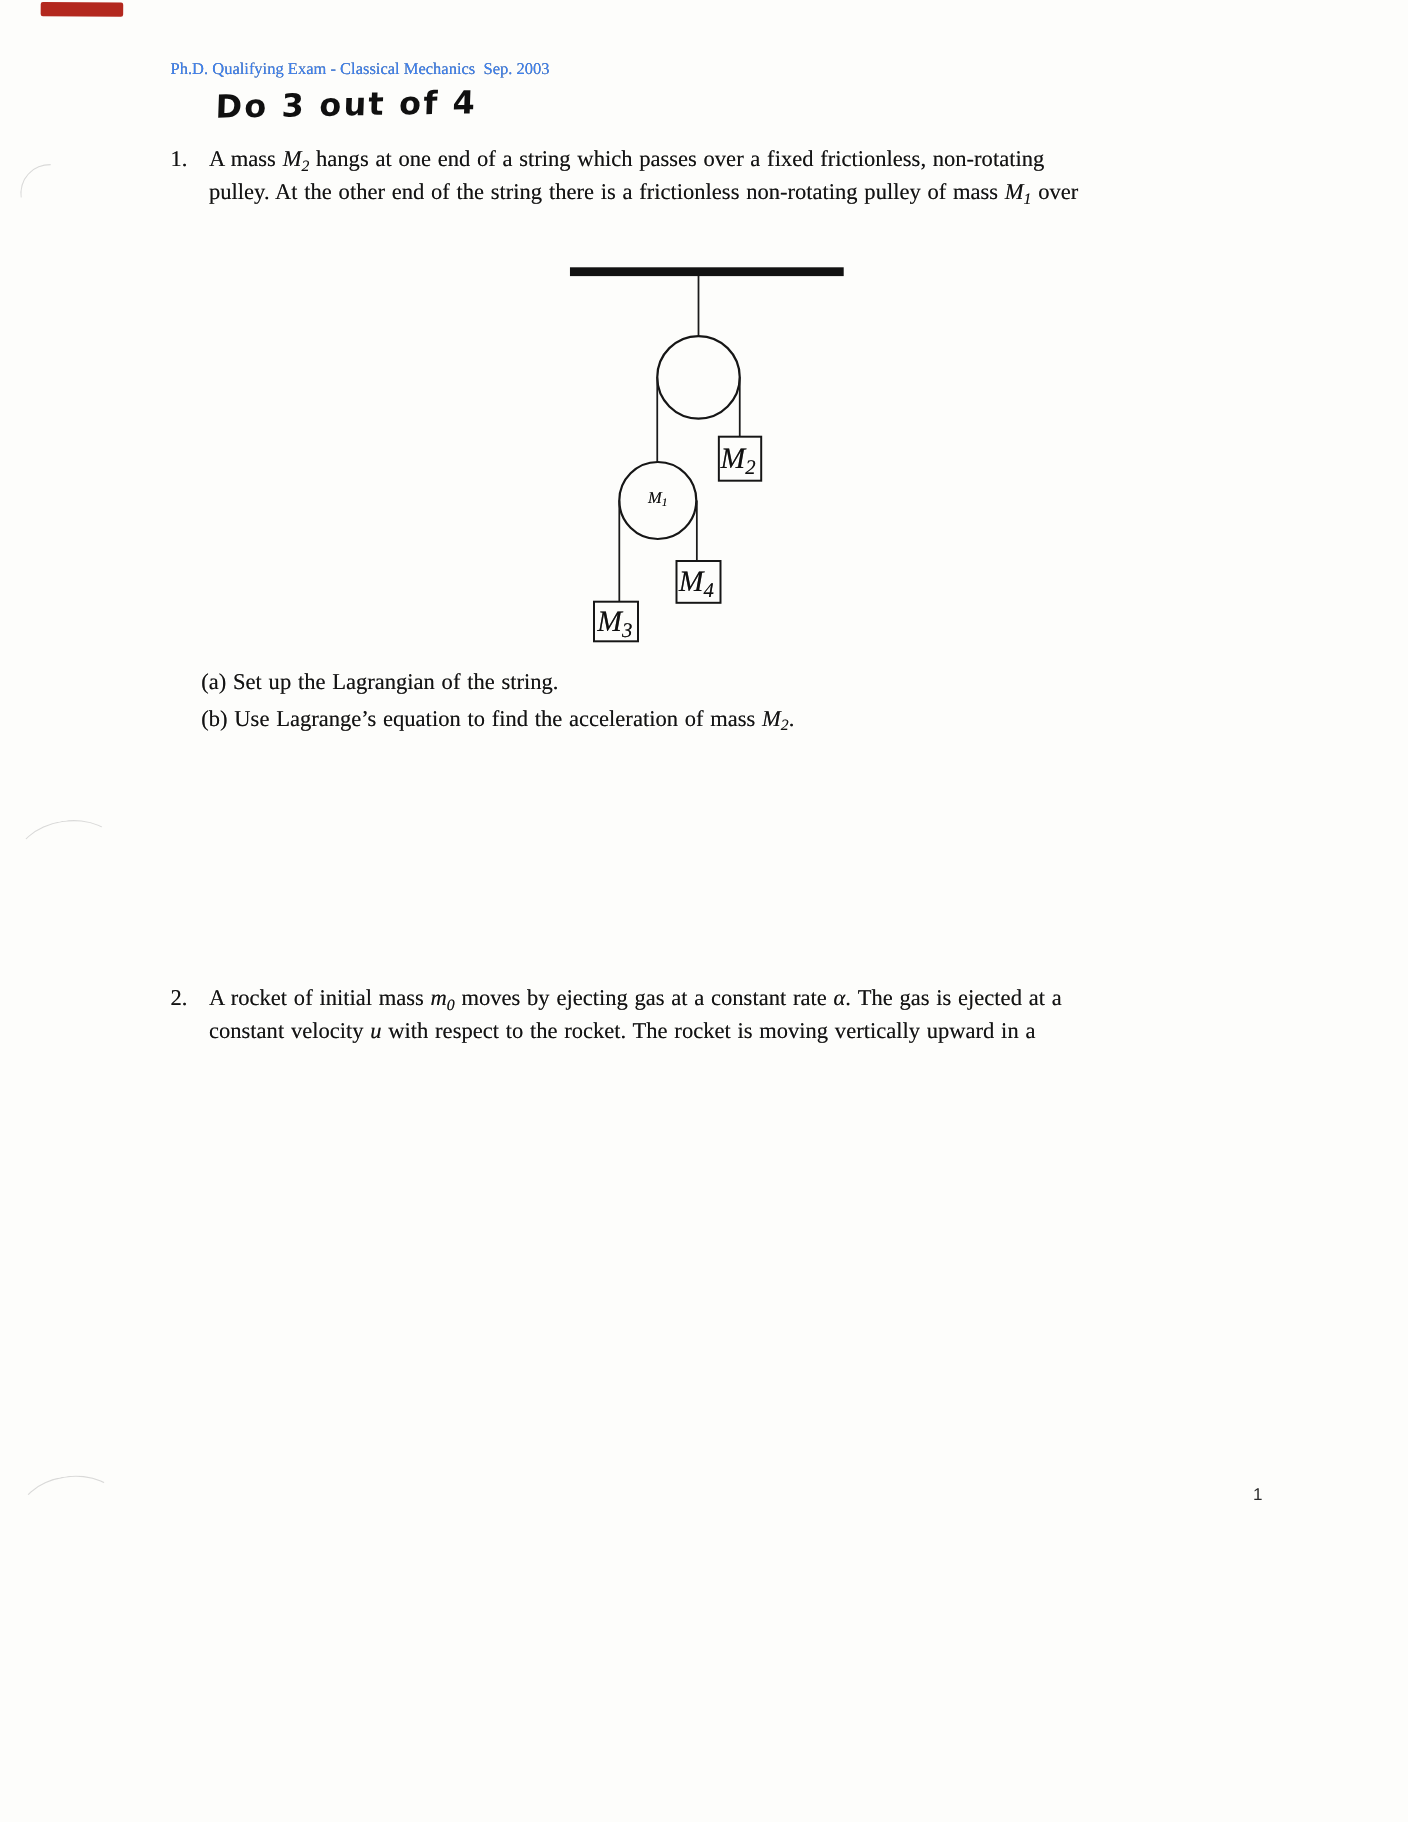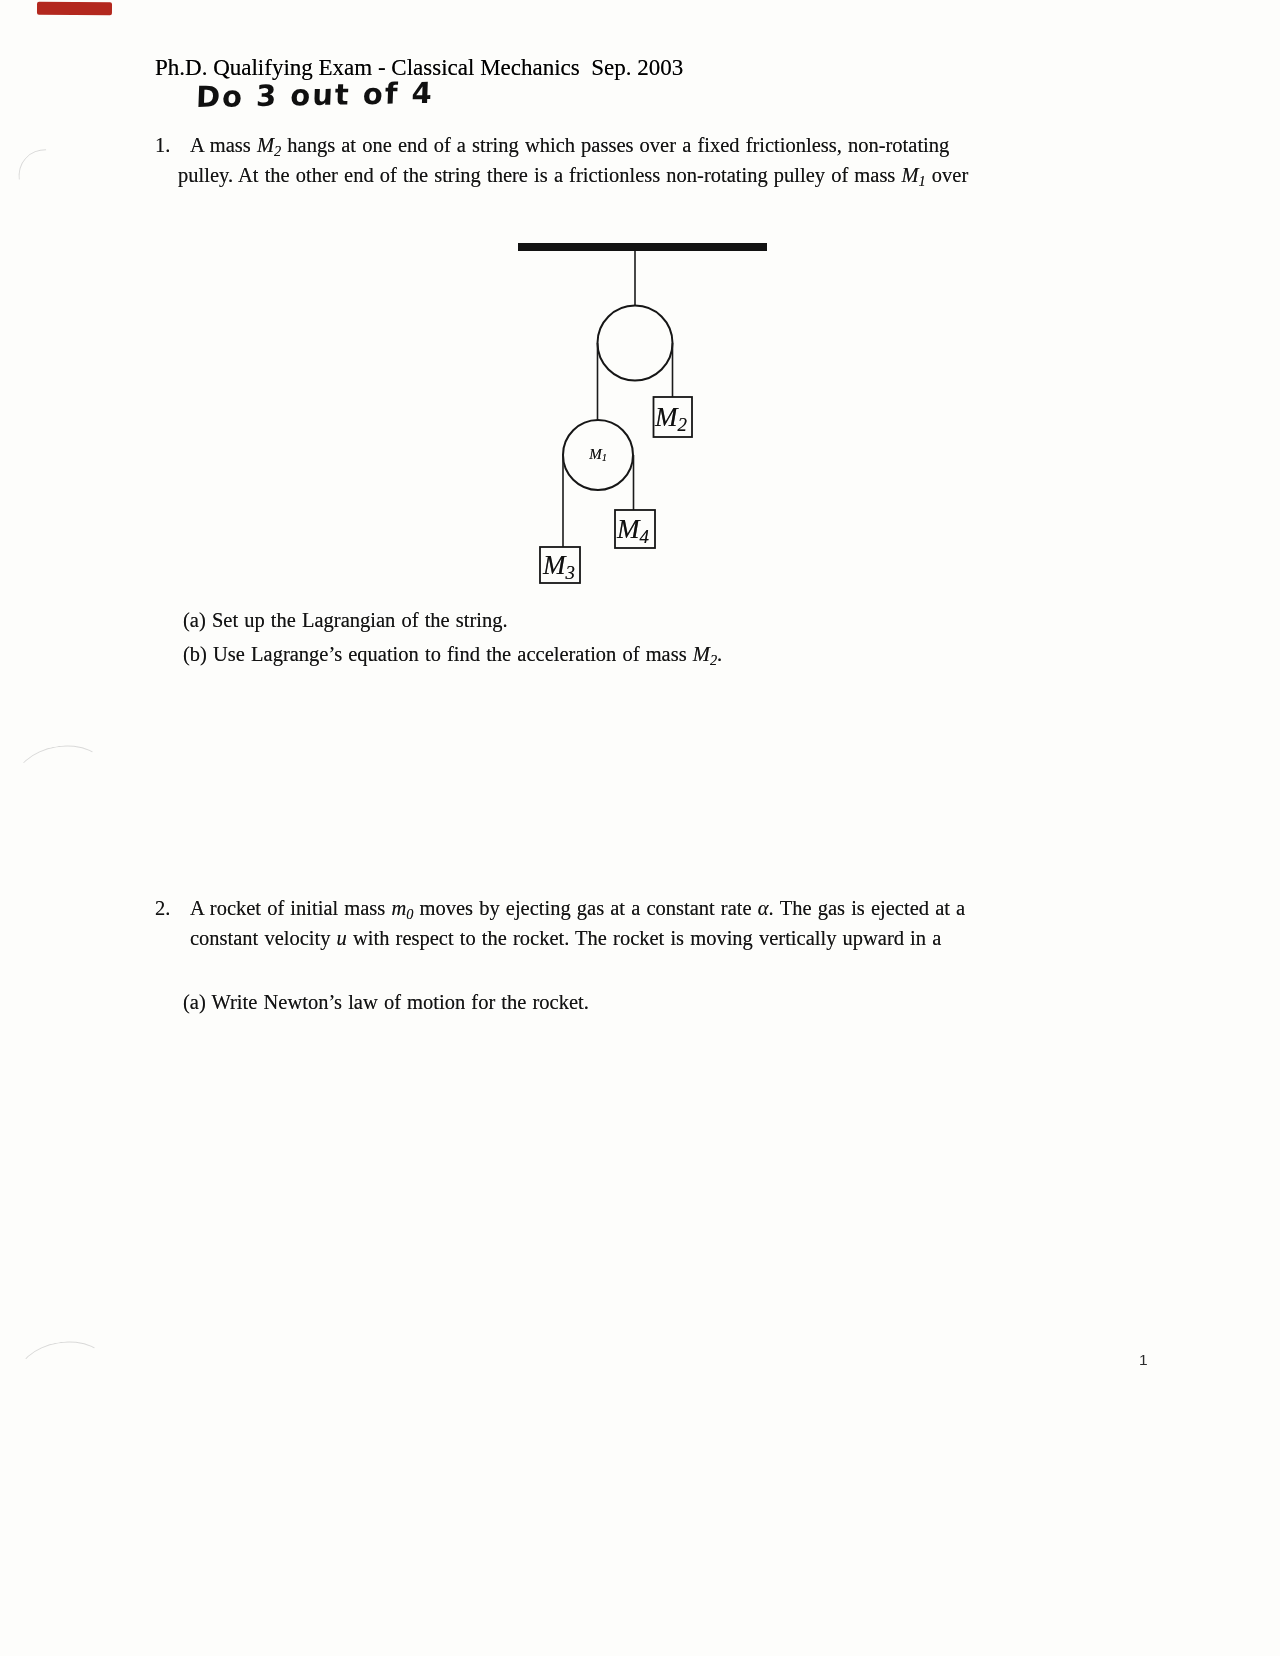--- a/index.html
+++ b/index.html
@@ -5,21 +5,21 @@
   html,body{margin:0;padding:0;}
   body{
     width:1280px;height:1656px;position:relative;overflow:hidden;
     background:#fdfdfb;
     font-family:"Liberation Serif", serif;
     color:#161616;
   }
   .page{position:absolute;inset:0;}
   .abs{position:absolute;white-space:pre;}
   .title{
-    left:155px;top:55px;font-size:23px;color:#000000;
+    left:155px;top:55px;font-size:15px;color:#3b82f6;
     text-shadow:0 0 .6px rgba(20,20,20,.65);
   }
   .handwrite{
     left:196px;top:78px;font-size:29px;font-weight:bold;
     font-family:"DejaVu Sans", sans-serif;
     transform:rotate(-1deg) skewX(-3deg);
     letter-spacing:2px;color:#101010;
   }
   .pnum,.line,.part{
     font-size:20.5px;line-height:30px;color:#131313;
@@ -59,21 +59,21 @@
   <div class="red-mark" style="background: rgb(179, 40, 30);"></div>
   <div class="arc arc1"></div>
   <div class="arc arc2"></div>
   <div class="arc arc3"></div>
 
   <div class="abs title">Ph.D. Qualifying Exam - Classical Mechanics  Sep. 2003</div>
   <div class="abs handwrite">Do 3 out of 4</div>
 
   <div class="abs pnum" style="left:155px;top:130px">1.</div>
   <div class="abs line" style="left:190px;top:130px">A mass <i class="mvar">M<sub>2</sub></i> hangs at one end of a string which passes over a fixed frictionless, non-rotating</div>
-  <div class="abs line" style="left:178px;top:160px">pulley. At the other end of the string there is a frictionless non-rotating pulley of mass <i class="mvar">M<sub>1</sub></i> over</div>
+  <div class="abs line" style="left:190px;top:160px">pulley. At the other end of the string there is a frictionless non-rotating pulley of mass <i class="mvar">M<sub>1</sub></i> over</div>
 
   <div class="abs diagram">
     <svg width="250" height="345" viewBox="0 0 250 345">
       <rect x="0" y="3" width="249" height="8" fill="#121212"></rect>
       <line x1="117" y1="11" x2="117" y2="67" stroke="#1b1b1b" stroke-width="1.6"></line>
       <circle cx="117" cy="103" r="37.5" fill="#fdfdfb" stroke="#161616" stroke-width="2"></circle>
       <line x1="79.5" y1="103" x2="79.5" y2="181" stroke="#1b1b1b" stroke-width="1.6"></line>
       <line x1="154.5" y1="103" x2="154.5" y2="157" stroke="#1b1b1b" stroke-width="1.6"></line>
       <rect x="135.5" y="157" width="38.5" height="40" fill="#fdfdfb" stroke="#161616" stroke-width="1.8"></rect>
       <circle cx="80" cy="215" r="35" fill="#fdfdfb" stroke="#161616" stroke-width="2"></circle>
@@ -87,16 +87,15 @@
     <div class="dlabel" style="left:115px;top:289px"><i class="mvar">M<sub>4</sub></i></div>
     <div class="dlabel" style="left:41px;top:325px"><i class="mvar">M<sub>3</sub></i></div>
   </div>
 
   <div class="abs part" style="left:183px;top:605px">(a) Set up the Lagrangian of the string.</div>
   <div class="abs part" style="left:183px;top:639px">(b) Use Lagrange’s equation to find the acceleration of mass <i class="mvar">M<sub>2</sub></i>.</div>
 
   <div class="abs pnum" style="left:155px;top:893px">2.</div>
   <div class="abs line" style="left:190px;top:893px">A rocket of initial mass <i class="mvar">m<sub>0</sub></i> moves by ejecting gas at a constant rate <i class="mvar">α</i>. The gas is ejected at a</div>
   <div class="abs line" style="left:190px;top:923px">constant velocity <i class="mvar">u</i> with respect to the rocket. The rocket is moving vertically upward in a</div>
-  <div class="abs part" style="left:183px;top:987px">(a) Write Newton’s law of motion for the rocket.</div>
 
   <div class="abs pageno">1</div>
 </div>
 
 </body></html>

